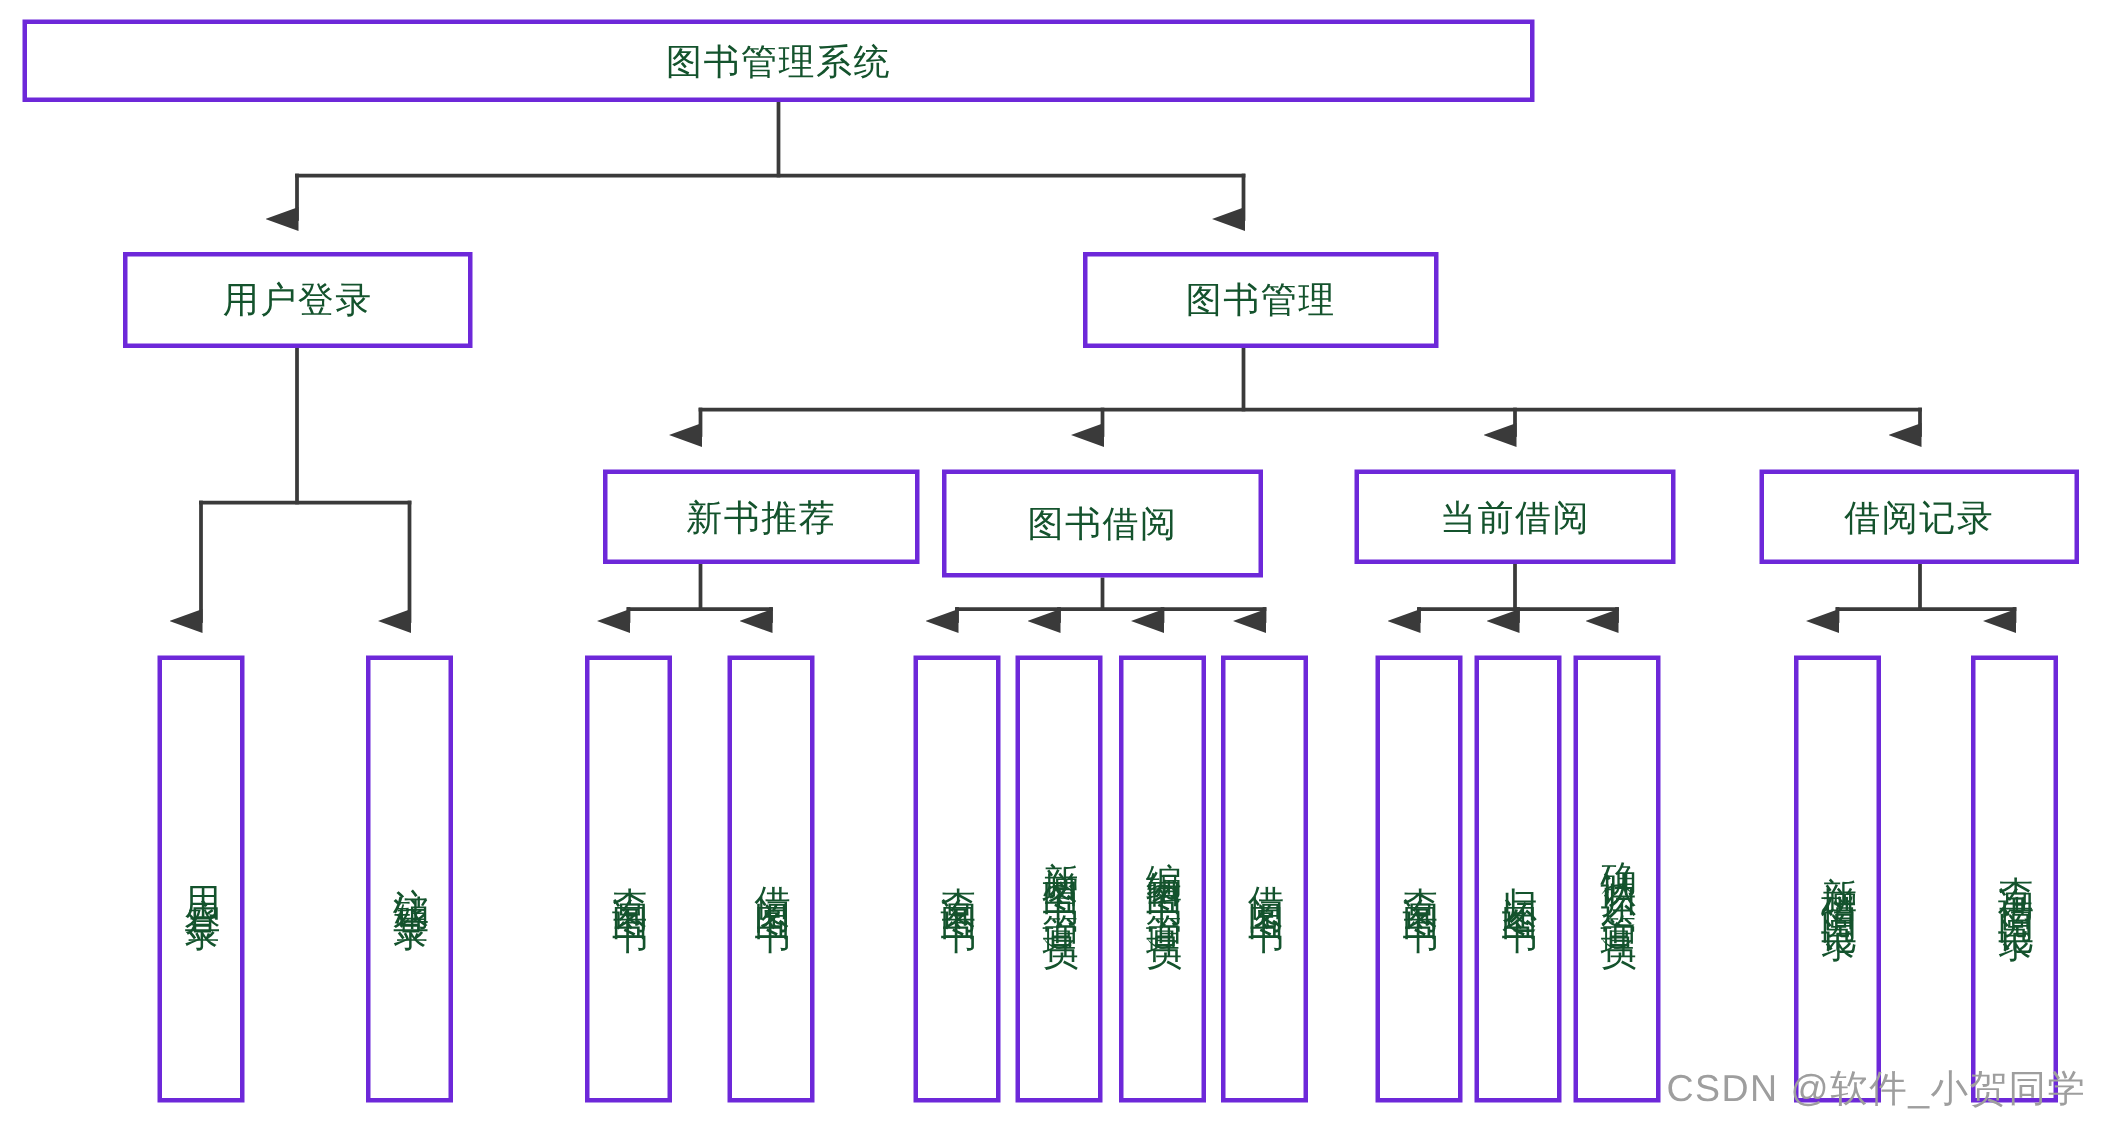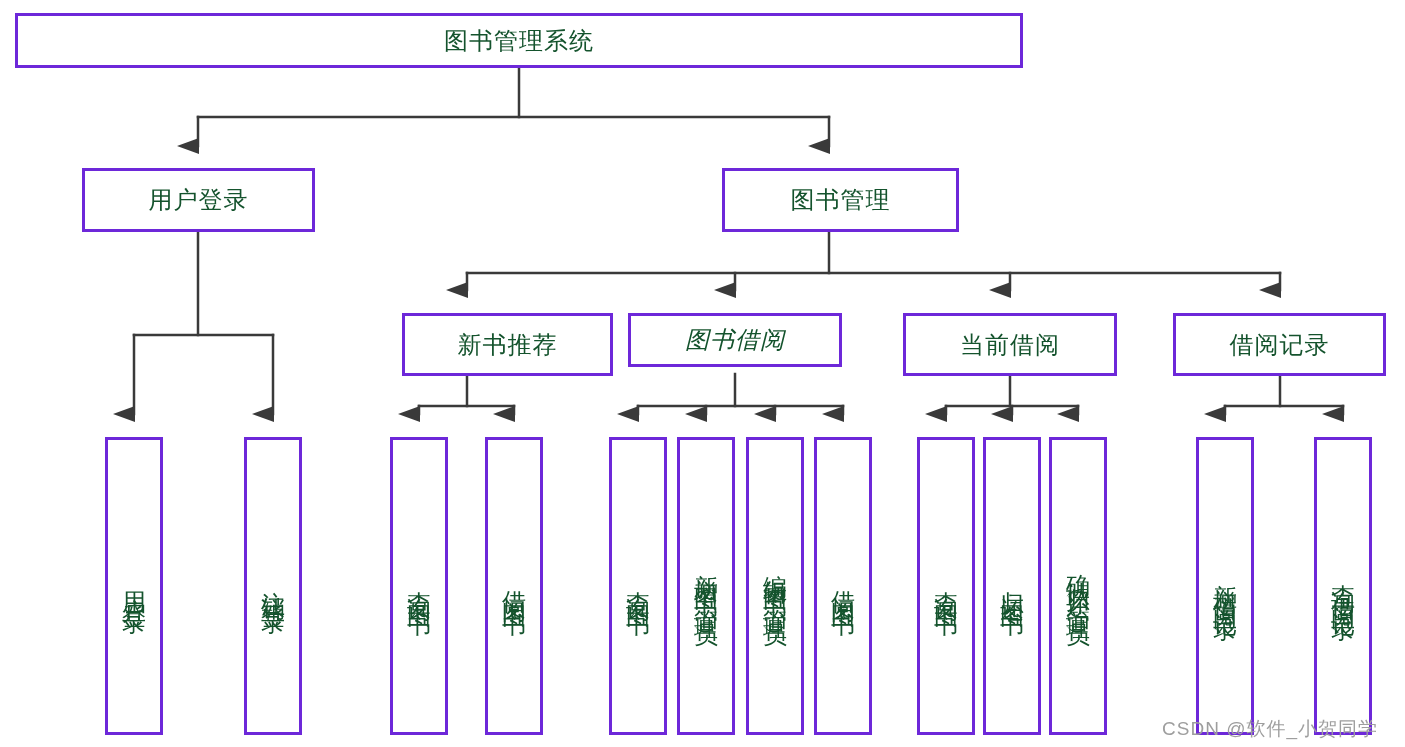--- a/index.html
+++ b/index.html
@@ -32,23 +32,23 @@
   }
   .leaf span {
     writing-mode: vertical-rl;
     text-orientation: mixed;
     letter-spacing: 7px;
     line-height: 1;
     white-space: nowrap;
   }
   .watermark {
     position: absolute;
-    right: 27px;
+    right: 14px;
     bottom: 5px;
-    font-size: 19px;
+    font-size: 25px;
     color: #9e9e9e;
     letter-spacing: 1px;
   }
 </style>
 </head>
 <body>
 
 <div class="stage">
 
   <svg class="wires" viewBox="0 0 1405 747" xmlns="http://www.w3.org/2000/svg">
@@ -108,21 +108,21 @@
   <div class="node" style="left:82px; top:168px; width:233px; height:64px;">
     <span>用户登录</span>
   </div>
   <div class="node" style="left:710px; top:168px; width:237px; height:64px;margin-left:12px;">
     <span>图书管理</span>
   </div>
 
   <div class="node" style="left:362px; top:313px; width:211px; height:63px;margin-left:40px;">
     <span>新书推荐</span>
   </div>
-  <div class="node" style="left:628px; top:313px; width:214px; height:54px;font-style:italic;">
+  <div class="node" style="left:628px; top:313px; width:214px; height:72px;">
     <span>图书借阅</span>
   </div>
   <div class="node" style="left:1173px; top:313px; width:213px; height:63px;">
     <span>借阅记录</span>
   </div>
   <div class="node" style="left:903px; top:313px; width:214px; height:63px;">
     <span>当前借阅</span>
   </div>
 
   <div class="node leaf" style="left:105px; top:437px; width:58px; height:298px;">

